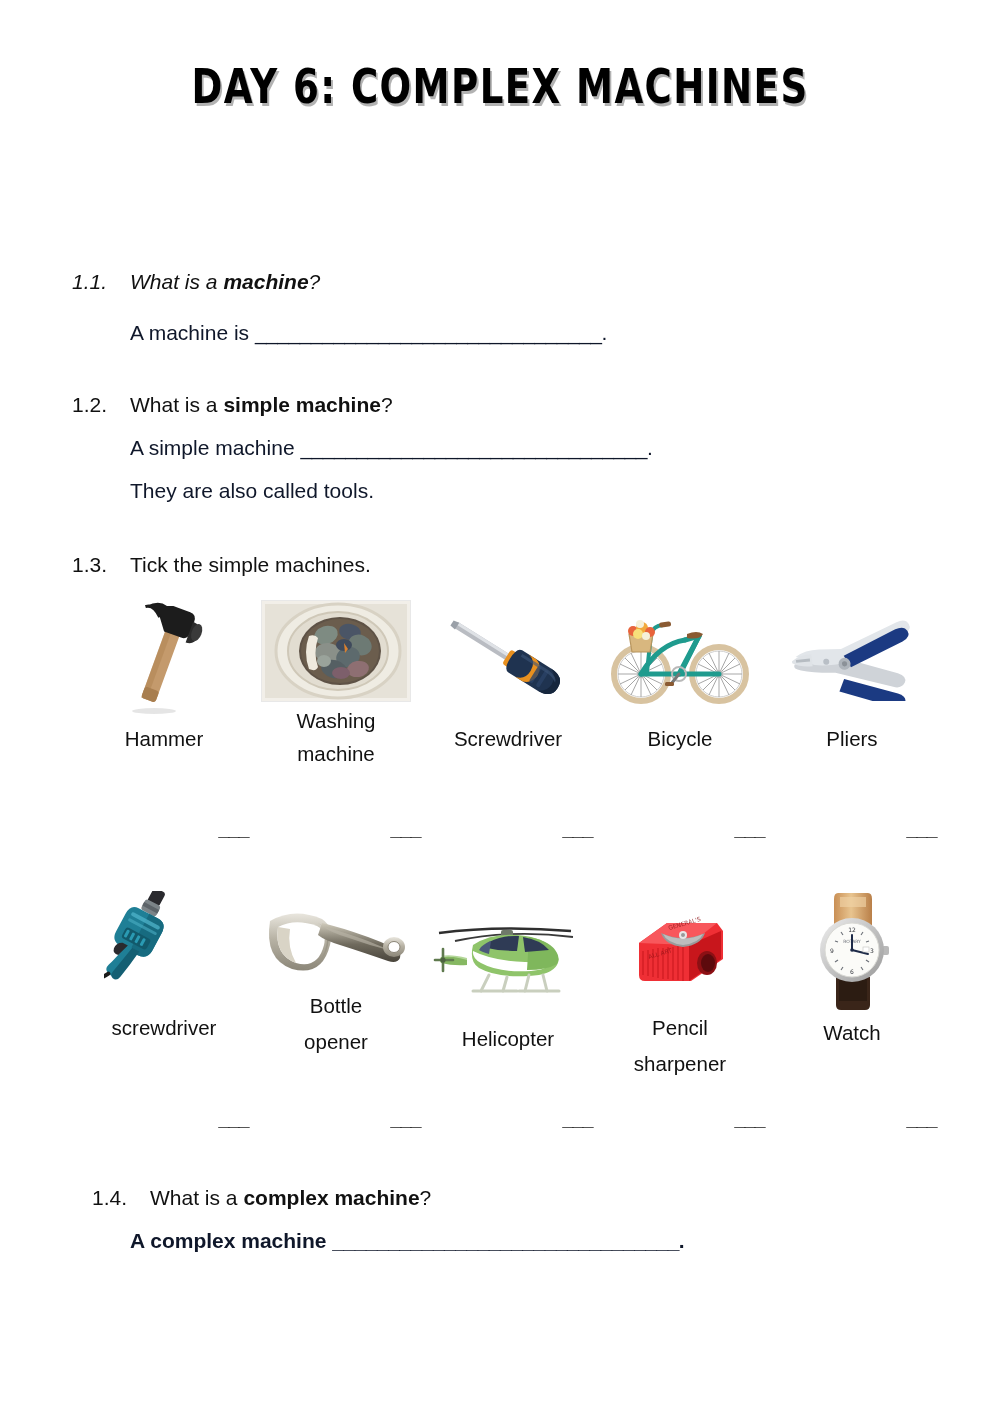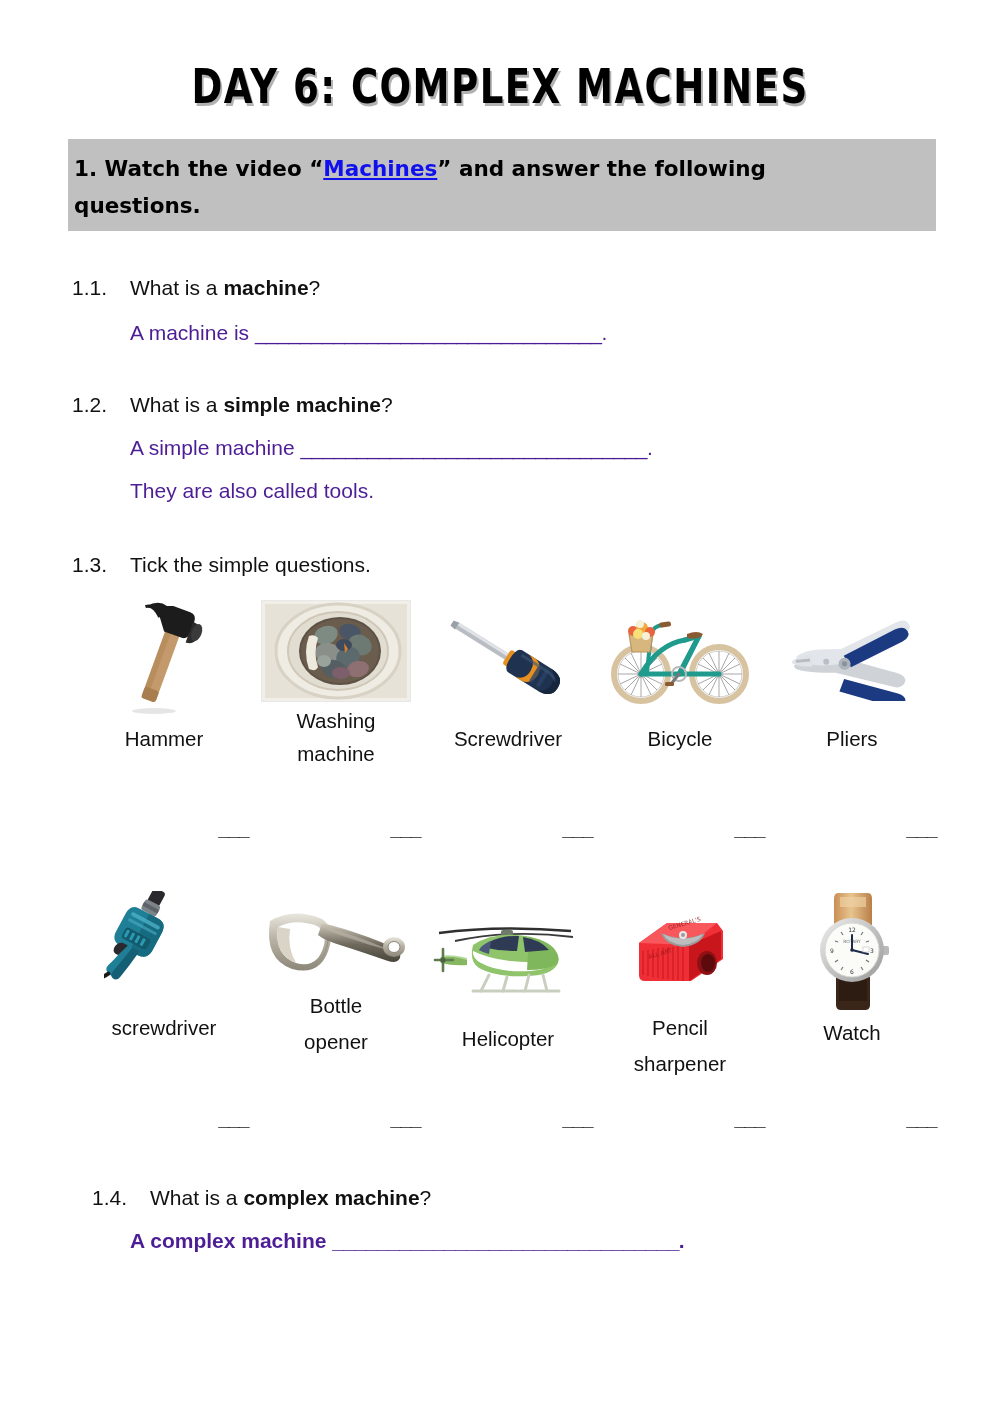--- a/index.html
+++ b/index.html
@@ -78,21 +78,21 @@
   .q .num {
     display: inline-block;
     width: 58px;
   }
   .q b { font-weight: bold; }
 
   .ans {
     position: absolute;
     font-size: 21px;
     line-height: 26px;
-    color: #4c1d95;
+    color: #0f172a;
     white-space: nowrap;
   }
   .blank {
     letter-spacing: -0.5px;
   }
 
   
   .grid-row {
     position: absolute;
     left: 78px;
@@ -140,42 +140,38 @@
     background: #ffffff;
   }
 </style>
 </head>
 <body>
 
 <div class="page">
 
   <div class="title">DAY 6: COMPLEX MACHINES</div>
 
-  <div class="banner">
-    <div class="banner-line"><span>1. Watch the video “</span><a class="link" href="#">Machines</a><span>” and answer the following</span></div>
-    <div class="banner-line">questions.</div>
-  </div>
-
-  <div class="q" style="left:72px; top:275px;">
+
+  <div class="q" style="left:72px; top:269px;font-style:italic;">
     <span class="num">1.1.</span><span>What is a </span><b>machine</b><span>?</span>
   </div>
   <div class="ans" style="left:130px; top:320px;">
     <span>A machine is </span><span class="blank">_______________________________</span><span>.</span>
   </div>
 
   <div class="q" style="left:72px; top:392px;">
     <span class="num">1.2.</span><span>What is a </span><b>simple machine</b><span>?</span>
   </div>
   <div class="ans" style="left:130px; top:435px;">
     <span>A simple machine </span><span class="blank">_______________________________</span><span>.</span>
   </div>
   <div class="ans" style="left:130px; top:478px;">They are also called tools.</div>
 
   <div class="q" style="left:72px; top:552px;">
-    <span class="num">1.3.</span><span>Tick the simple questions.</span>
+    <span class="num">1.3.</span><span>Tick the simple machines.</span>
   </div>
 
   <div class="grid-row" style="top:598px;">
 
     <div class="cell" style="left:0px; top:0px;">
       <div class="art">
         <svg width="96" height="118" viewBox="0 0 96 118" aria-hidden="true">
           <g transform="rotate(20 48 59)">
 
             <rect x="40" y="26" width="15" height="78" rx="3" fill="#c49a6c"></rect>

